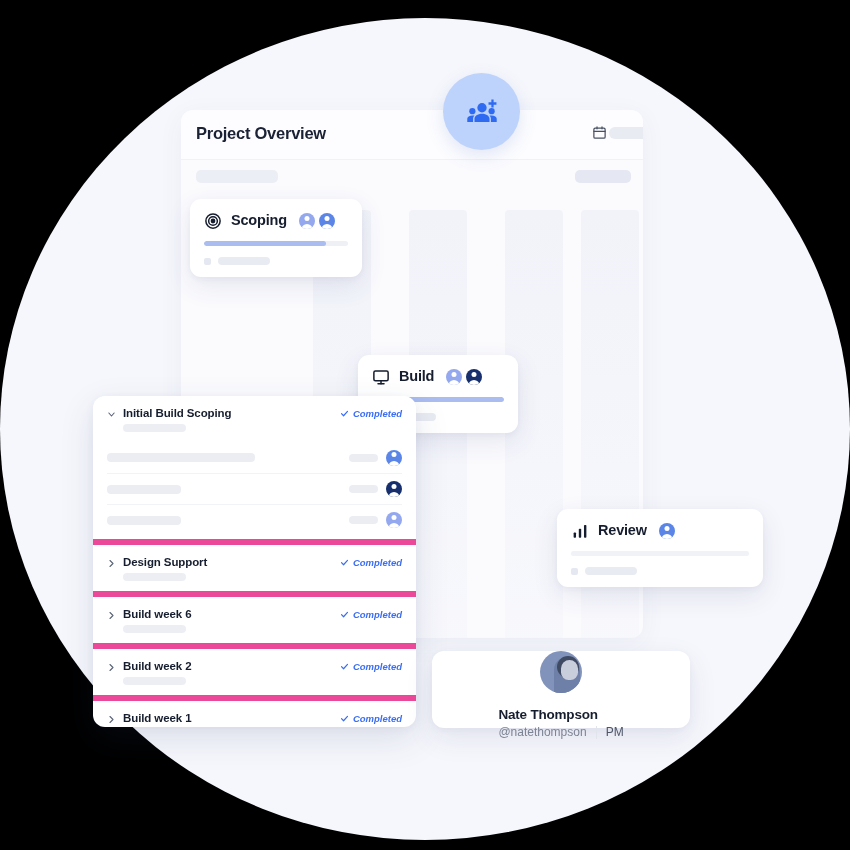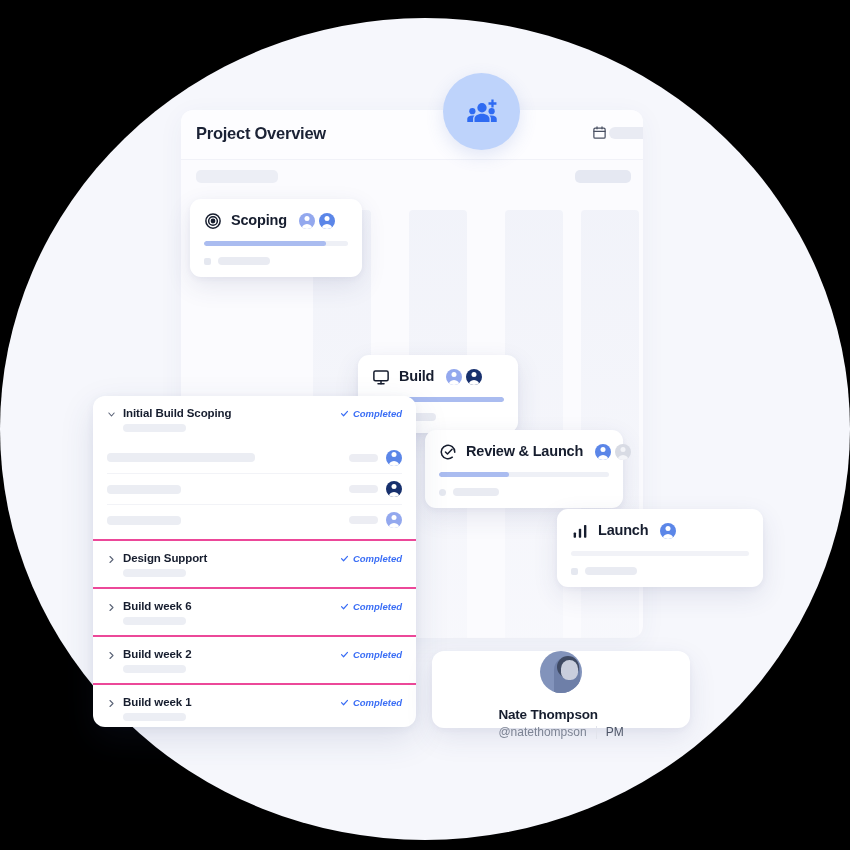--- a/index.html
+++ b/index.html
@@ -103,21 +103,21 @@
   .foot-chip { height: 8px; border-radius: 4px; background: #e9ebf2; }
 
   
   .tasks {
     position: absolute; left: 93px; top: 396px;
     width: 323px; height: 331px;
     background: #ffffff; border-radius: 12px;
     box-shadow: 0 12px 34px rgba(50,62,115,0.13), 0 2px 8px rgba(50,62,115,0.06);
     overflow: hidden;
   }
-  .t-group { border-bottom: 2px solid #ec4899; }
+  .t-group { border-bottom: 6px solid #ec4899; }
   .t-head {
     position: relative; display: flex; align-items: flex-start;
     padding: 11px 14px 10px 14px; min-height: 42px;
   }
   .chev {
     width: 9px; flex: 0 0 9px; margin-top: 3px; margin-right: 7px;
     color: #5c6478; font-size: 10px; line-height: 10px;
   }
   .t-texts { flex: 1 1 auto; }
   .t-name {
@@ -266,53 +266,31 @@
     </div>
     <div class="bar-track">
       <div class="bar-fill" style="width:100%"></div>
     </div>
     <div class="mini-foot">
       <span class="dot-sq"></span>
       <span class="foot-chip" style="width:50px;"></span>
     </div>
   </div>
 
-  <div class="mini" style="left:425px; top:430px; width:198px;">
-    <div class="mini-head">
-      <span class="mini-ico">
-        <svg viewBox="0 0 24 24" fill="none" stroke="#161d2e" stroke-width="2" stroke-linecap="round" stroke-linejoin="round">
-          <path d="M21 12.2V12a9 9 0 1 0-3.2 6.9"></path>
-          <polyline points="8.6,12 11.3,14.7 17.4,8.3"></polyline>
-        </svg>
-      </span>
-      <span class="mini-title">Review &amp; Launch</span>
-      <span class="av-row">
-        <span class="av blue"></span>
-        <span class="av grey"></span>
-      </span>
-    </div>
-    <div class="bar-track">
-      <div class="bar-fill" style="width:41%"></div>
-    </div>
-    <div class="mini-foot">
-      <span class="dot-sq" style="border-radius:50%;"></span>
-      <span class="foot-chip" style="width:46px;"></span>
-    </div>
-  </div>
 
   <div class="mini" style="left:557px; top:509px; width:206px;">
     <div class="mini-head">
       <span class="mini-ico">
         <svg viewBox="0 0 24 24" fill="#161d2e">
           <rect x="3.5" y="14" width="3.2" height="7" rx="1"></rect>
           <rect x="10.4" y="9" width="3.2" height="12" rx="1"></rect>
           <rect x="17.3" y="4" width="3.2" height="17" rx="1"></rect>
         </svg>
       </span>
-      <span class="mini-title">Launch</span>
+      <span class="mini-title">Review</span>
       <span class="av-row">
         <span class="av blue"></span>
       </span>
     </div>
     <div class="bar-track" style="background:#f1f2f7;">
       <div class="bar-fill" style="width:0%"></div>
     </div>
     <div class="mini-foot">
       <span class="dot-sq"></span>
       <span class="foot-chip" style="width:52px;"></span>

